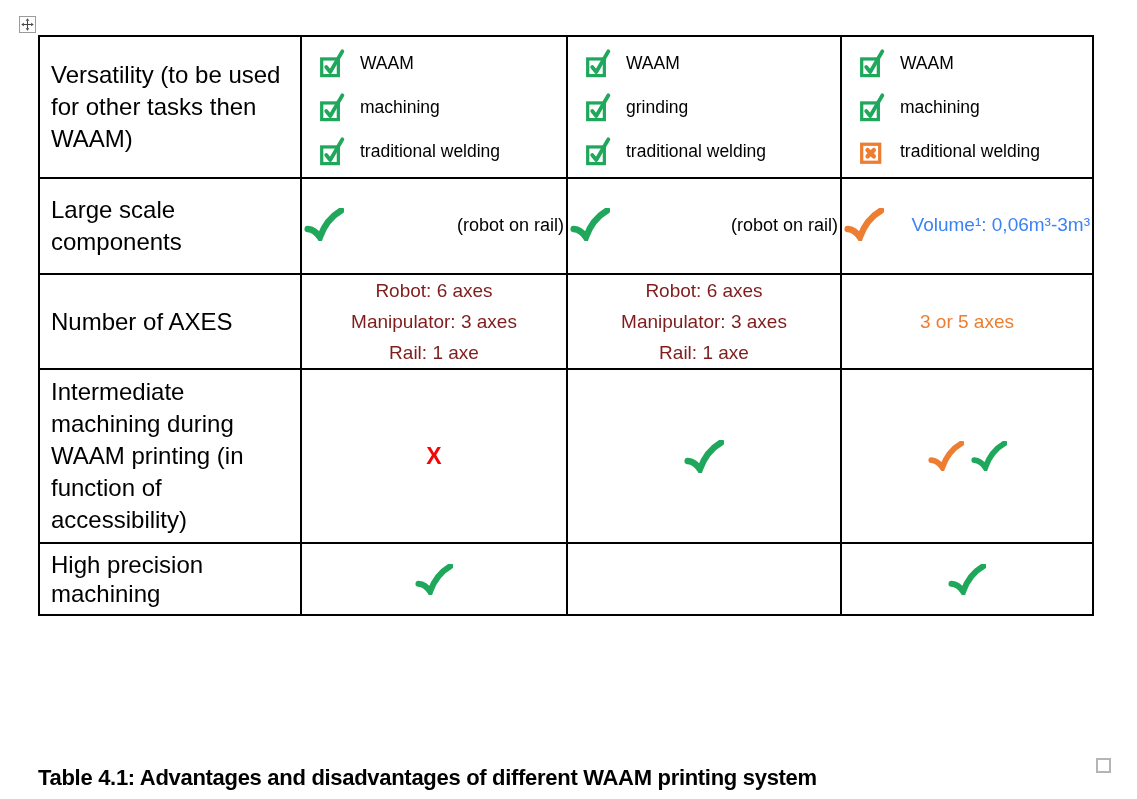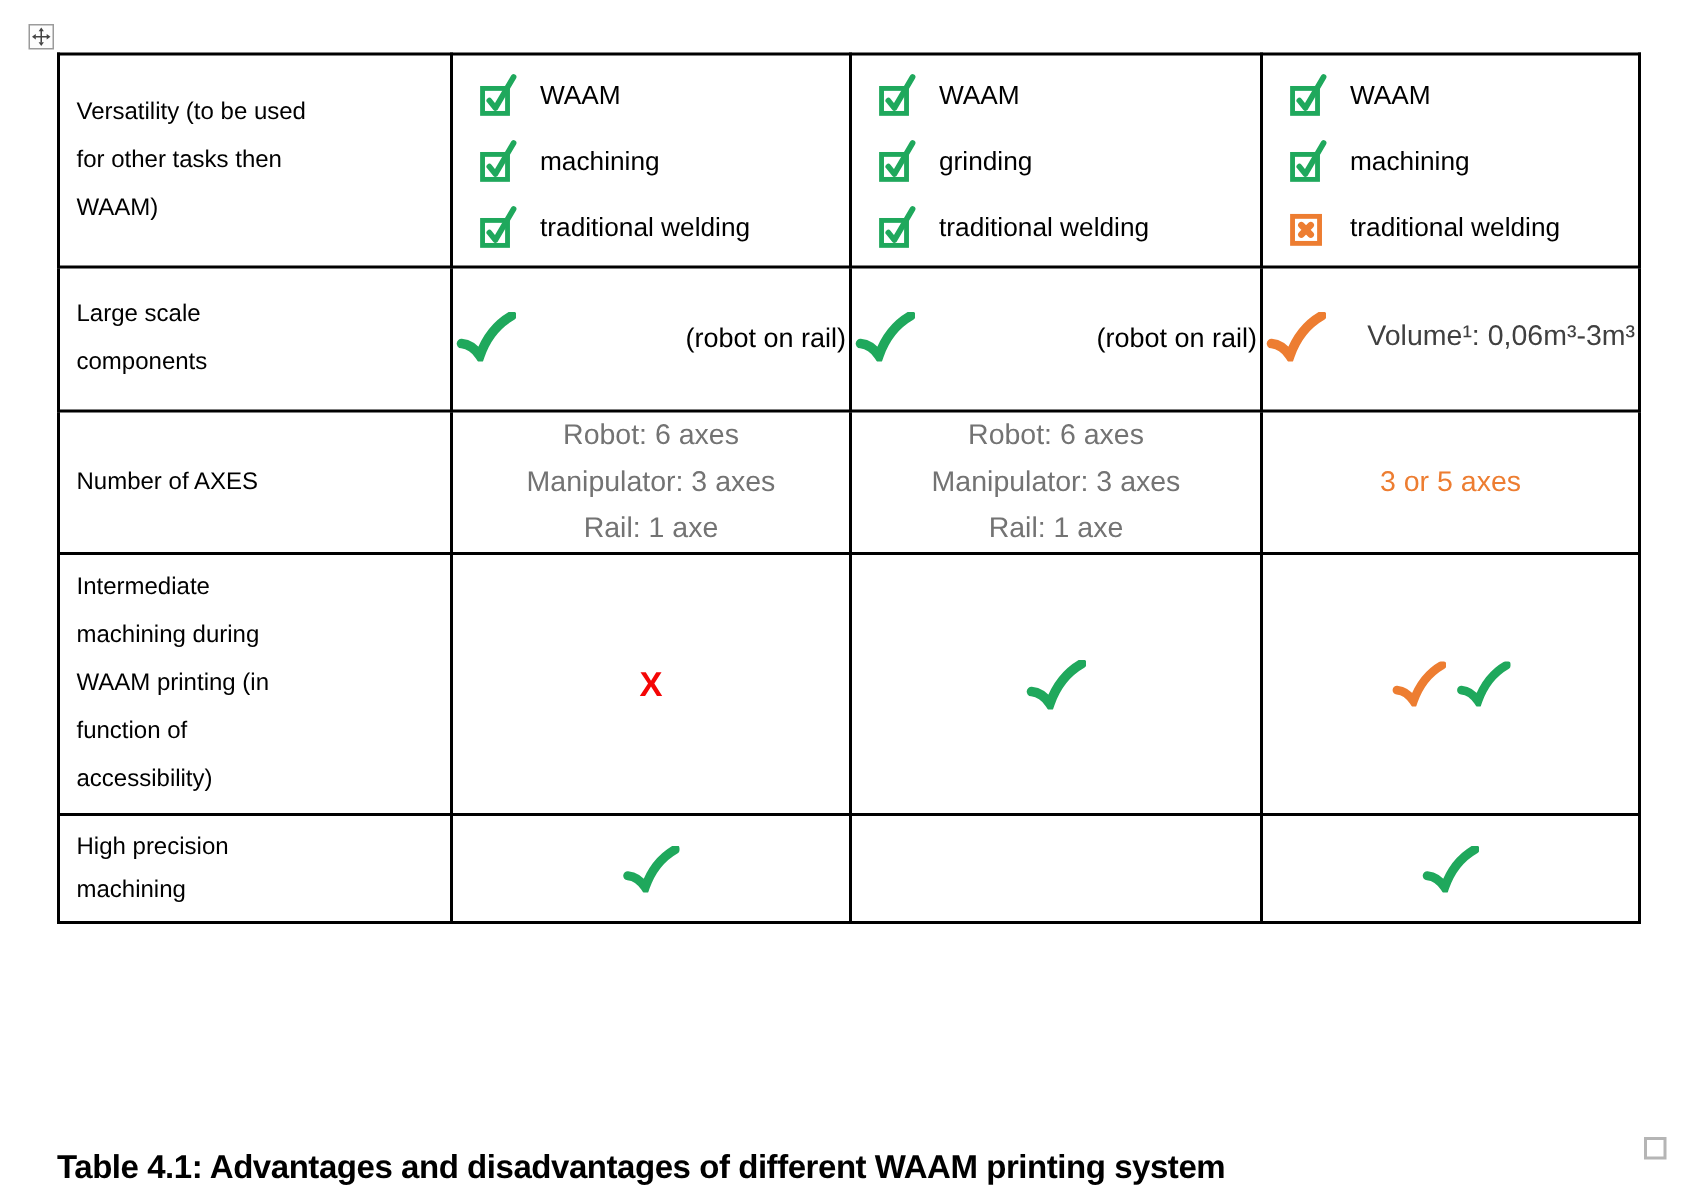--- a/index.html
+++ b/index.html
@@ -25,25 +25,25 @@
   }
   .tbl td{
     border:2px solid #000;padding:0;vertical-align:middle;
     box-sizing:border-box;overflow:hidden;
   }
   .hdr{font-weight:bold;font-size:20px;line-height:34px;}
   .top{vertical-align:top;}
   .c{text-align:center;}
   .pl{padding:5px 8px 5px 11px;text-align:left;}
   .prewrap{white-space:pre-line;}
-  .lbl{font-size:16px;line-height:32px;padding:6px 8px 6px 11px;white-space:pre-line;}
-  .green-text{color:#737373;font-size:19px;line-height:31px;white-space:pre-line;}
+  .lbl{font-size:24px;line-height:32px;padding:6px 8px 6px 11px;white-space:pre-line;}
+  .green-text{color:#7f1d1d;font-size:19px;line-height:31px;white-space:pre-line;}
   .orange-text{color:#ED7D31;font-size:19px;line-height:31px;white-space:pre-line;}
   .note{font-size:18px;line-height:22px;color:#000;}
-  .note-orange{font-size:19px;line-height:23px;color:#404040;}
+  .note-orange{font-size:19px;line-height:23px;color:#3b82f6;}
   
   .cbl{display:flex;flex-direction:column;gap:14px;padding:10px 4px 10px 17px;text-align:center;}
   .cbi{display:flex;align-items:center;gap:14px;font-size:17.5px;}
   .icon-green{color:#1FA85C;}
   .icon-orange{color:#ED7D31;}
   
   .markcell{display:flex;align-items:center;justify-content:center;gap:7px;}
   .stackcell{display:flex;align-items:center;justify-content:space-between;padding:4px 2px 7px 2px;height:100%;box-sizing:border-box;}
   .xmark{color:#F40606;font-weight:bold;font-size:23px;line-height:1;}
   svg{display:block;}

